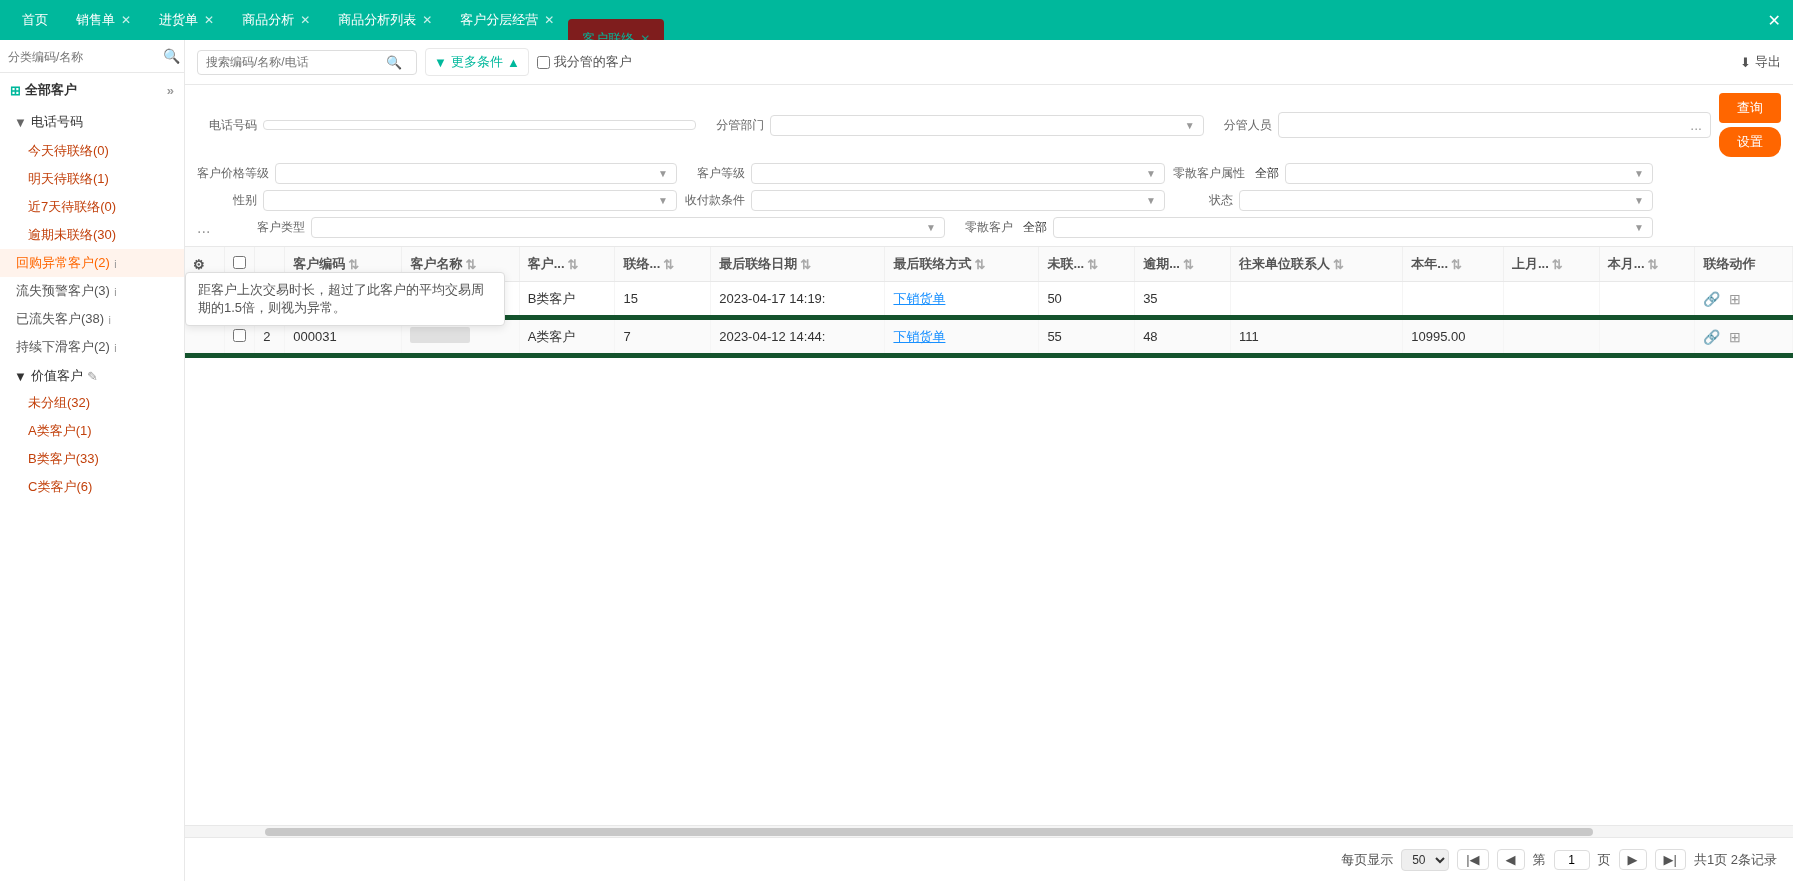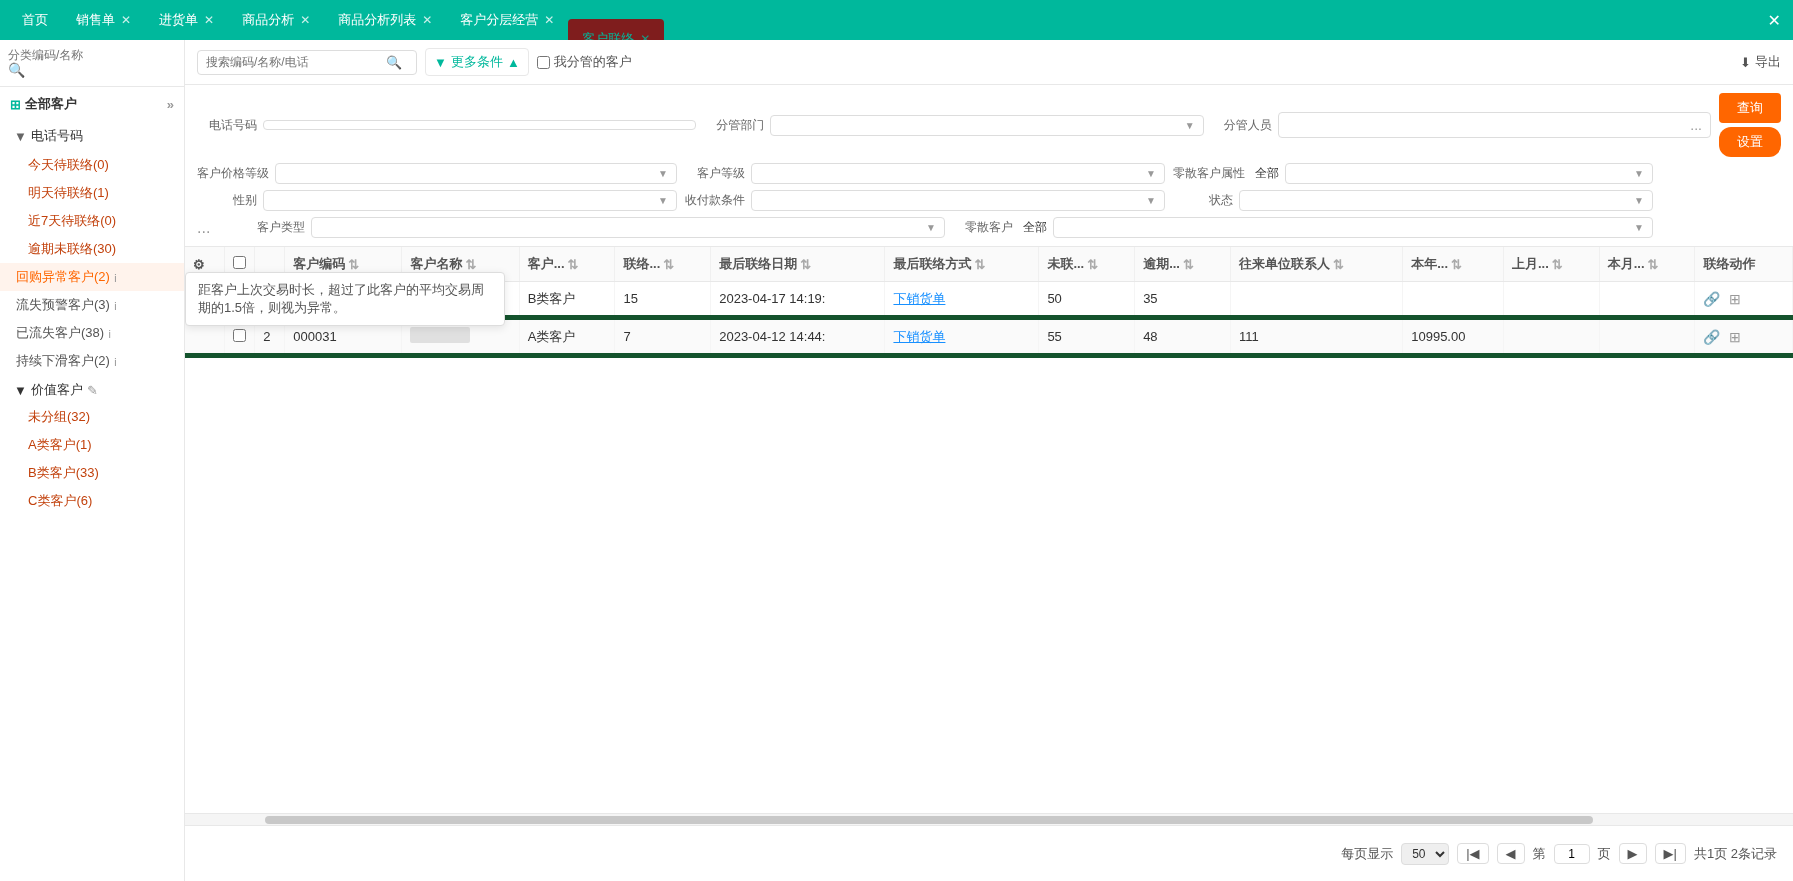--- a/index.html
+++ b/index.html
@@ -54,24 +54,23 @@
     .sidebar {
       width: 185px;
       background: #fff;
       border-right: 1px solid #e8e8e8;
       display: flex;
       flex-direction: column;
       overflow-y: auto;
     }
     .sidebar-search {
       display: flex;
-      align-items: flex-start;
+      align-items: flex-end;
       padding: 8px;
       border-bottom: 1px solid #e8e8e8;
-      flex-direction: column;
     }
     .sidebar-search input {
       flex: 1;
       border: none;
       outline: none;
       font-size: 12px;
       color: #666;
     }
     .sidebar-search .search-icon {
       color: #999;
@@ -315,21 +314,21 @@
       align-items: center;
     }
     .action-icon {
       color: #999;
       cursor: pointer;
       font-size: 14px;
     }
 
     
     .pagination {
-      height: 56px;
+      height: 44px;
       background: #fff;
       border-top: 1px solid #e8e8e8;
       display: flex;
       align-items: center;
       justify-content: flex-end;
       padding: 0 16px;
       gap: 8px;
       font-size: 12px;
       color: #555;
     }

